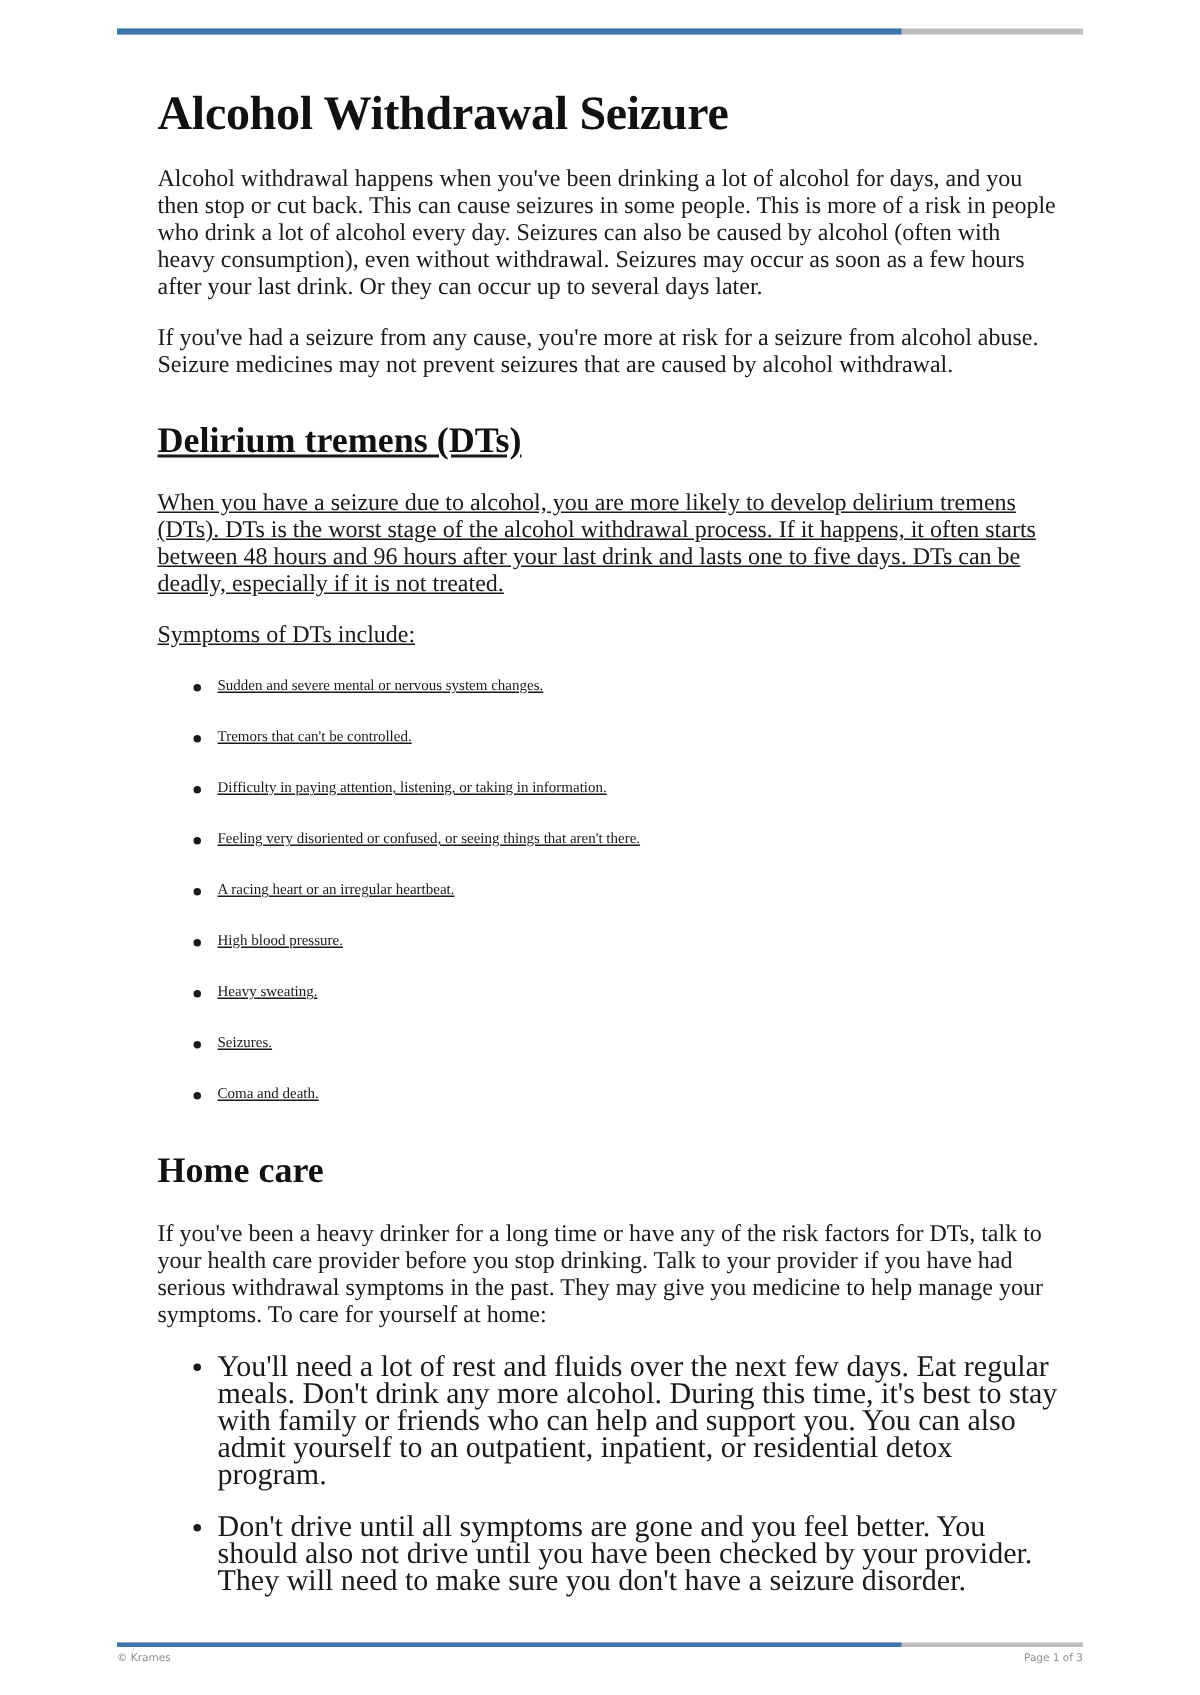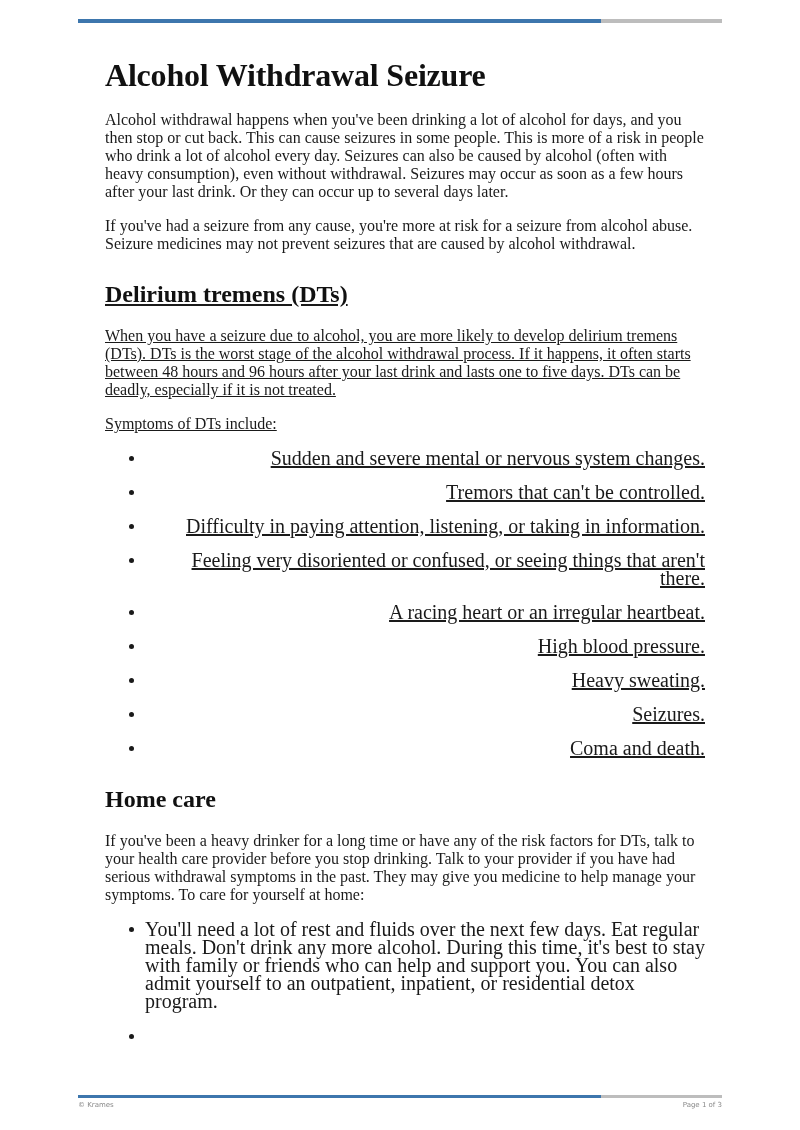--- a/index.html
+++ b/index.html
@@ -60,24 +60,23 @@
       margin: 0 0 16px 0;
     }
     ul {
       list-style: none;
       margin: 0;
       padding: 0;
     }
     ul.symptoms li {
       position: relative;
       padding-left: 40px;
-      font-size: 20px;
+      font-size: 10px;
       line-height: 18px;
       margin: 0 0 16px 0;
-      text-align: right;
     }
     ul.care li {
       position: relative;
       padding-left: 40px;
       font-size: 20px;
       line-height: 18px;
       margin: 0 0 17px 0;
     }
     li .bullet {
       position: absolute;
@@ -144,21 +143,21 @@
       <li><span class="bullet"></span><span>Seizures.</span></li>
       <li><span class="bullet"></span><span>Coma and death.</span></li>
     </ul>
   </section>
 
   <section id="sec-home">
     <h2>Home care</h2>
     <p>If you've been a heavy drinker for a long time or have any of the risk factors for DTs, talk to your health care provider before you stop drinking. Talk to your provider if you have had serious withdrawal symptoms in the past. They may give you medicine to help manage your symptoms. To care for yourself at home:</p>
     <ul class="care">
       <li><span class="bullet"></span><span>You'll need a lot of rest and fluids over the next few days. Eat regular meals. Don't drink any more alcohol. During this time, it's best to stay with family or friends who can help and support you. You can also admit yourself to an outpatient, inpatient, or residential detox program.</span></li>
-      <li><span class="bullet"></span></li>
+      <li><span class="bullet"></span><span>Don't drive until all symptoms are gone and you feel better. You should also not drive until you have been checked by your provider. They will need to make sure you don't have a seizure disorder.</span></li>
     </ul>
   </section>
 </div>
 
 <div class="footer-bar">
   <div class="fill"></div>
 </div>
 <div class="footer-left">© Krames</div>
 <div class="footer-right">Page 1 of 3</div>
 

